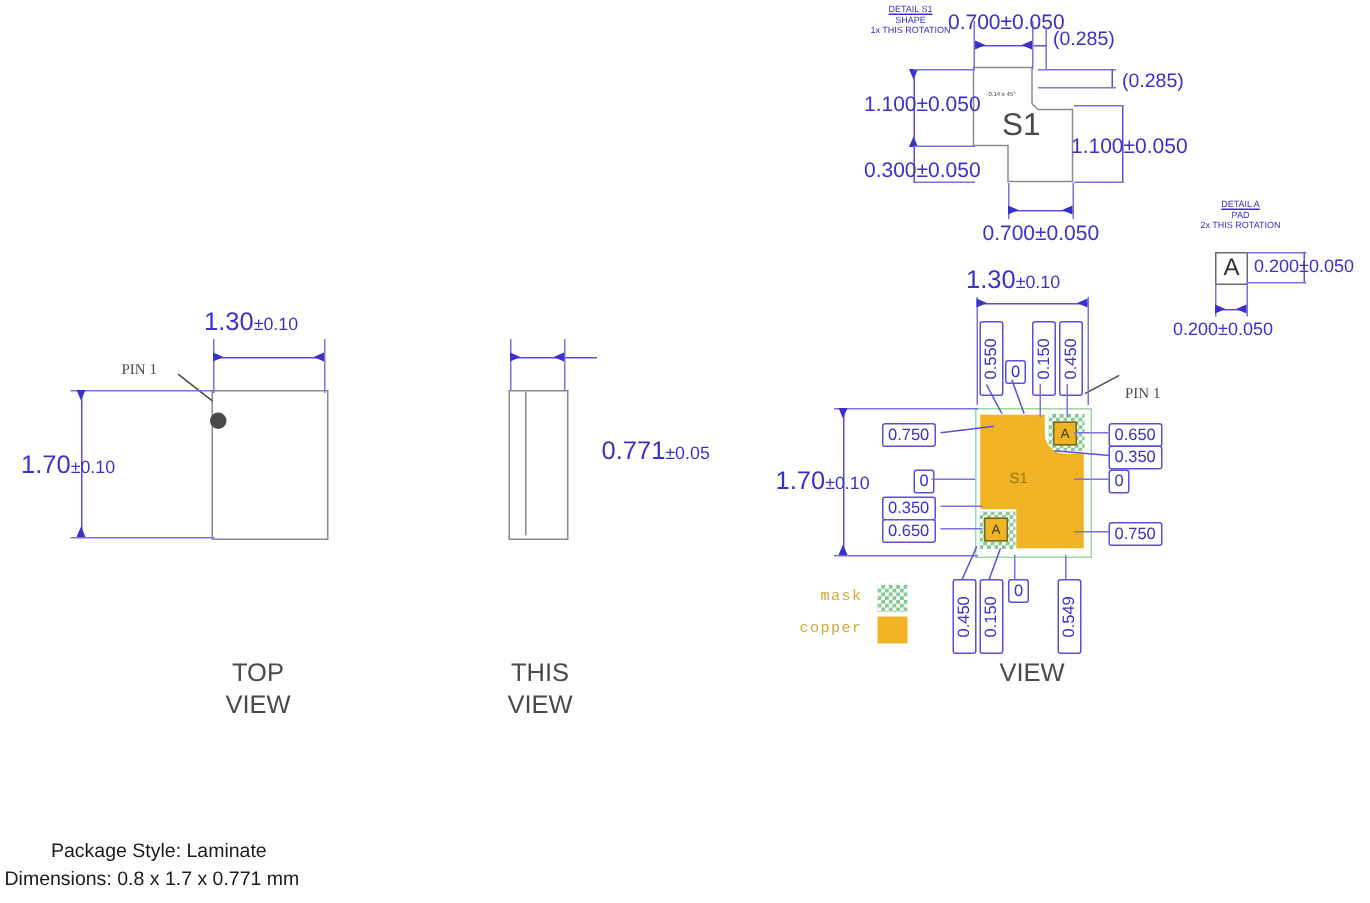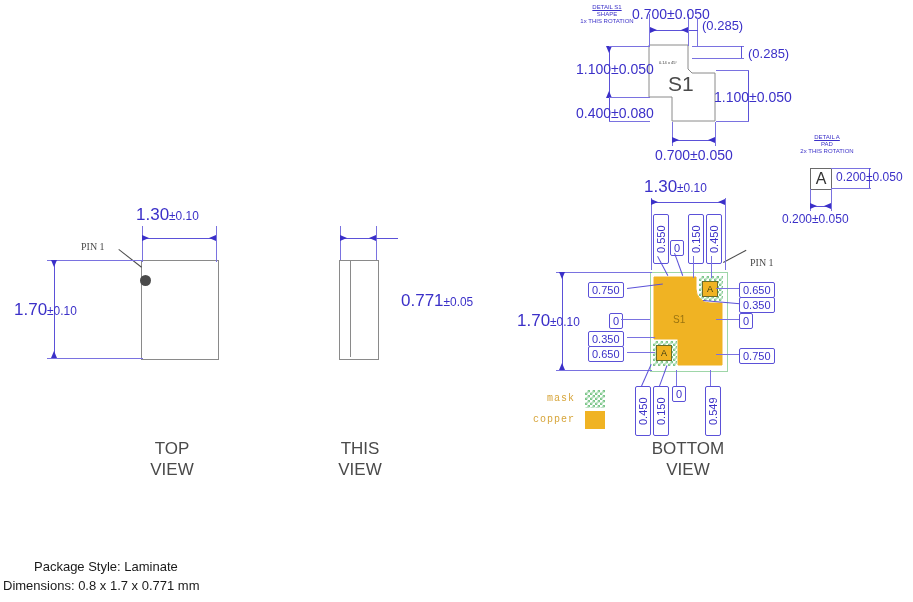--- a/index.html
+++ b/index.html
@@ -135,21 +135,21 @@
 
   <div class="vline" style="left:609px;top:46px;height:52px;"></div>
   <div class="arrD" style="left:606px;top:46px;"></div>
   <div class="arrU" style="left:606px;top:91px;"></div>
   <div class="hline thin" style="left:609px;top:46px;width:41px;"></div>
   <div class="hline thin" style="left:609px;top:97px;width:41px;"></div>
   <div class="dim" style="left:576px;top:62px;font-size:14px;">1.100±0.050</div>
 
   <div class="vline" style="left:609px;top:98px;height:24px;"></div>
   <div class="hline thin" style="left:609px;top:121px;width:41px;"></div>
-  <div class="dim" style="left:576px;top:106px;font-size:14px;">0.400±0.080</div>
+  <div class="dim" style="left:576px;top:106px;font-size:14px;">0.300±0.050</div>
 
   <div class="vline" style="left:748px;top:70px;height:52px;"></div>
   <div class="hline thin" style="left:716px;top:70px;width:33px;"></div>
   <div class="hline thin" style="left:716px;top:121px;width:33px;"></div>
   <div class="dim" style="left:714px;top:90px;font-size:14px;">1.100±0.050</div>
 
   <div class="vline thin" style="left:672px;top:122px;height:24px;"></div>
   <div class="vline thin" style="left:715px;top:122px;height:24px;"></div>
   <div class="hline" style="left:672px;top:140px;width:43px;"></div>
   <div class="arrR" style="left:672px;top:137px;"></div>
@@ -284,21 +284,20 @@
   <div class="cbox" style="left:739px;top:282px;">0.650</div>
   <div class="cbox" style="left:739px;top:297px;">0.350</div>
   <div class="cbox zero" style="left:739px;top:313px;">0</div>
   <div class="cbox" style="left:739px;top:348px;">0.750</div>
   <div class="hline thin" style="left:716px;top:288px;width:23px;"></div>
   <div class="lead-b" style="left:703px;top:300px;width:37px;transform:rotate(5deg);"></div>
   <div class="hline thin" style="left:716px;top:319px;width:23px;"></div>
   <div class="hline thin" style="left:716px;top:354px;width:23px;"></div>
 
   <div class="caption" style="left:629px;top:438px;width:118px;">
-    <div>BOTTOM</div>
     <div>VIEW</div>
   </div>
 </div>
 
 <div>
   <div class="legtxt" style="left:547px;top:393px;">mask</div>
   <div class="legtxt" style="left:533px;top:414px;">copper</div>
   <div class="swatch mask-fill" style="left:585px;top:390px;width:20px;height:18px;"></div>
   <div class="swatch cu-fill" style="left:585px;top:411px;width:20px;height:18px;"></div>
 </div>

